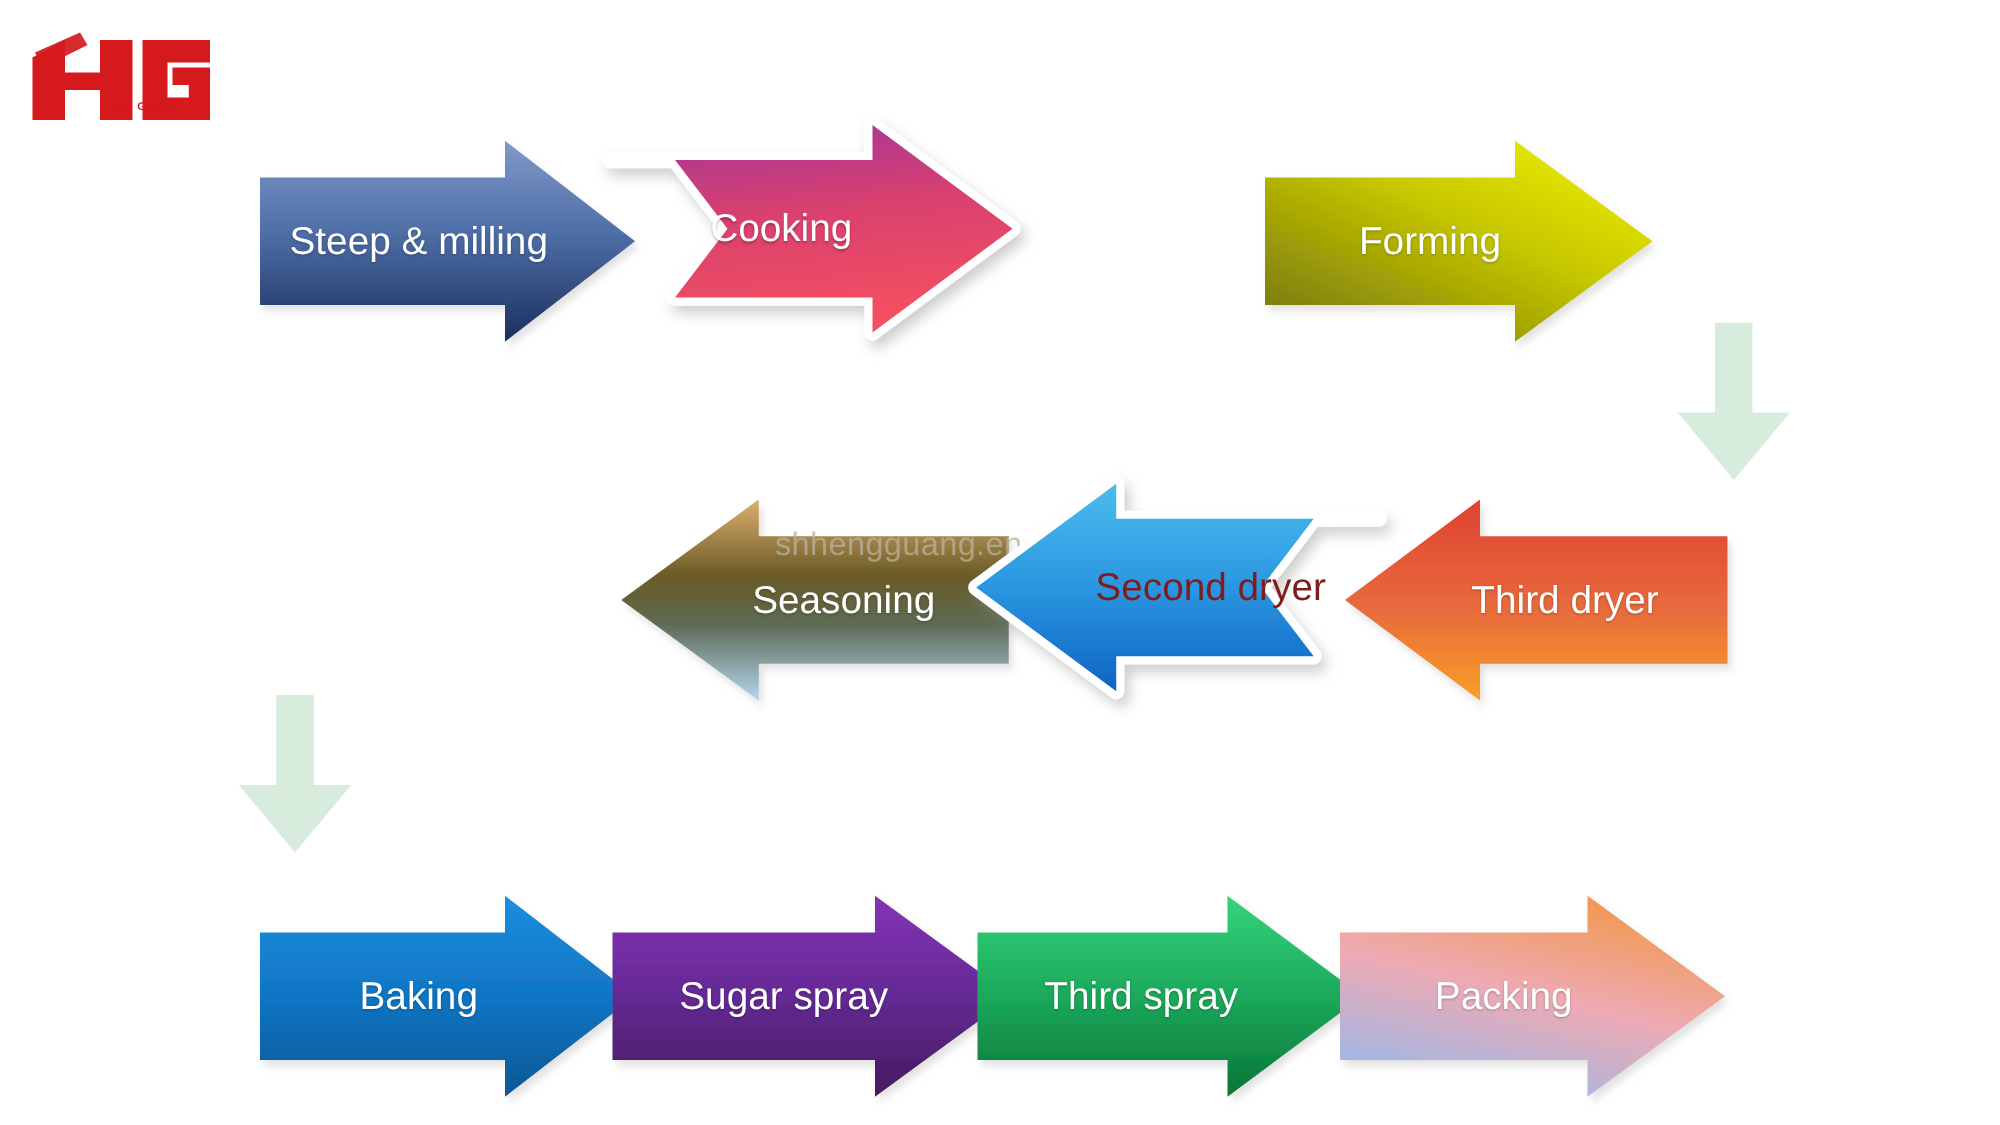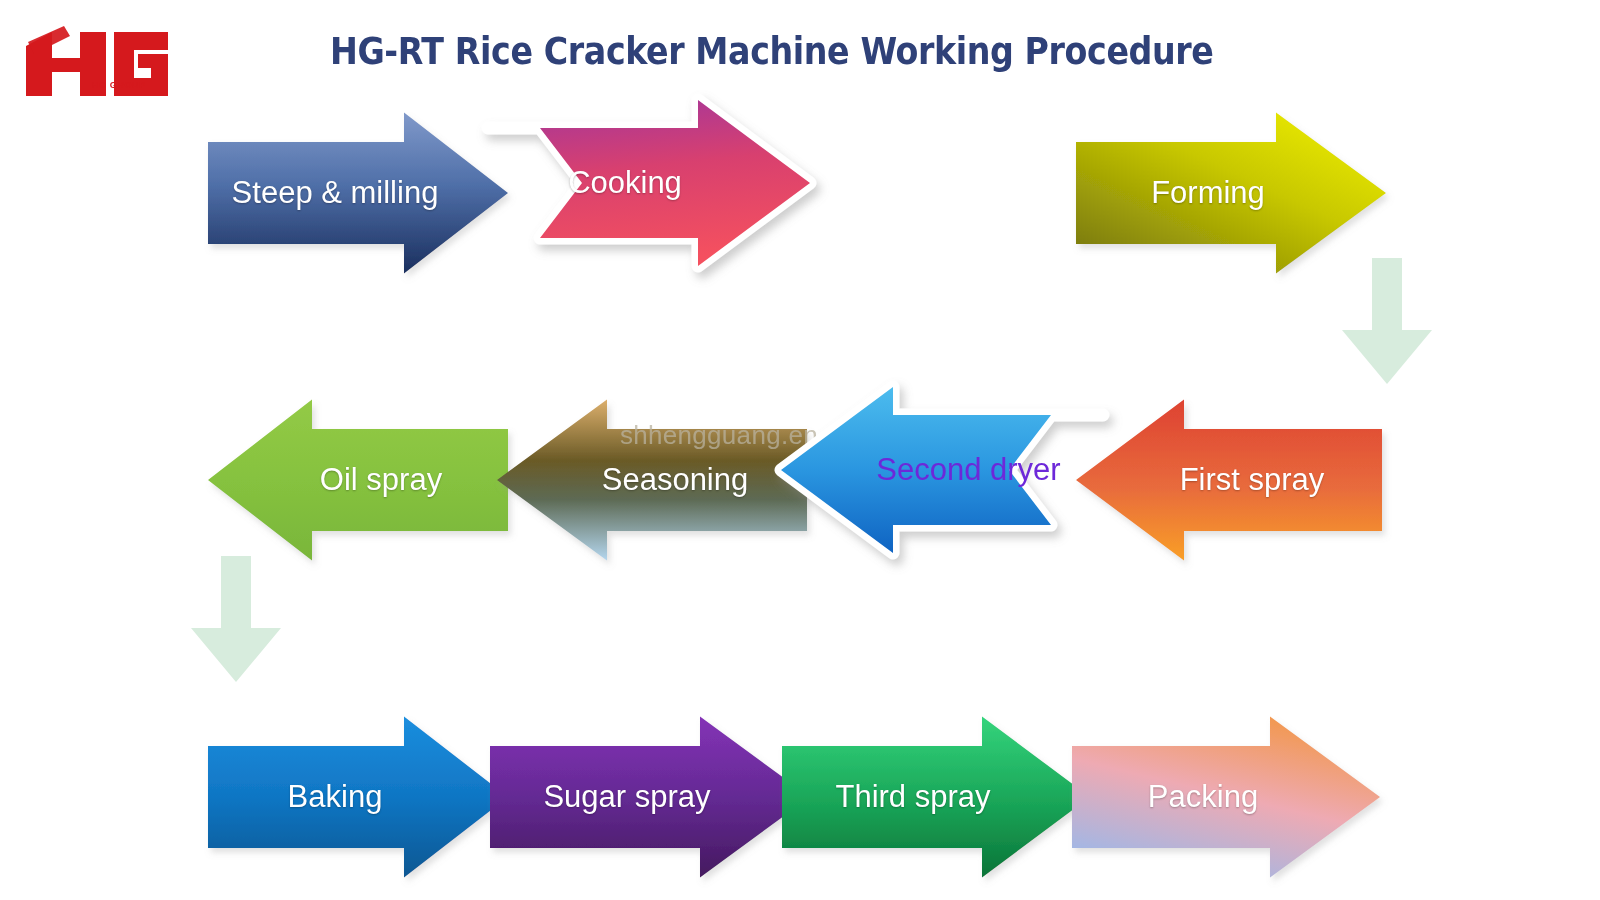--- a/index.html
+++ b/index.html
@@ -29,21 +29,21 @@
   .row{position:absolute;left:0;width:1600px;height:170px;}
   .arrow{position:absolute;top:0;height:100%;}
   .arrow svg{display:block;width:100%;height:100%;overflow:visible;}
   .arrow-label{
     position:absolute;left:0;top:0;width:100%;height:100%;
     display:flex;align-items:center;justify-content:center;
     color:#ffffff;font-size:31px;font-weight:400;
     text-shadow:0 1px 2px rgba(0,0,0,.28);
     pointer-events:none;white-space:nowrap;
   }
-  .arrow-label.dark{color:#6d28d9;text-shadow:none;}
+  .arrow-label.dark{color:#7f1d1d;text-shadow:none;}
   .arrow-label.shift-left{justify-content:center;padding-right:46px;box-sizing:border-box;}
   .arrow-label.shift-right{justify-content:center;padding-left:46px;box-sizing:border-box;}
 
   
   .connector{position:absolute;}
   .connector svg{display:block;}
 
   
   .watermark{
     position:absolute;left:620px;top:420px;
@@ -64,21 +64,20 @@
         <path d="M8 22 L34 8 L34 34 L62 34 L62 8 L88 8 L88 72 L62 72 L62 48 L34 48 L34 72 L8 72 Z"></path>
 
         <path d="M96 8 L150 8 L150 26 L116 26 L116 54 L133 54 L133 44 L120 44 L120 30 L150 30 L150 72 L96 72 Z"></path>
 
         <path d="M10 18 L46 2 L52 12 L16 30 Z" opacity="0.92"></path>
       </g>
       <text x="74" y="64" fill="#d5191d" font-family="Liberation Sans, sans-serif" font-size="9" font-weight="bold" letter-spacing="0.6">HG GROUP</text>
     </svg>
   </div>
 
-  <div class="title">HG-RT Rice Cracker Machine Working Procedure</div>
 
   <svg width="0" height="0" style="position:absolute" aria-hidden="true">
     <defs>
 
       <linearGradient id="g-steep" x1="0" y1="0" x2="0" y2="1">
         <stop offset="0%" stop-color="#8099ca"></stop>
           <stop offset="45%" stop-color="#4f6fa8"></stop>
           <stop offset="100%" stop-color="#1a2f5e"></stop>
       </linearGradient>
       <linearGradient id="g-cooking" x1="0.15" y1="0" x2="0.35" y2="1">
@@ -161,63 +160,57 @@
     <div class="arrow" style="left:478px;width:340px;top:-12px;height:174px;z-index:6;">
       <svg viewBox="0 0 340 174" preserveAspectRatio="none">
         <path d="M8 34 L60 34 L100 87 L60 140 L222 140 L222 168 L334 87 L222 6 L222 34 Z" fill="none"></path>
         <path d="M10 32 L62 32 L104 87 L62 142 L220 142 L220 170 L332 87 L220 4 L220 32 Z" fill="url(#g-cooking)" stroke="#ffffff" stroke-width="13" stroke-linejoin="round" filter="url(#softshadow)"></path>
         <path d="M10 32 L62 32 L104 87 L62 142 L220 142 L220 170 L332 87 L220 4 L220 32 Z" fill="url(#g-cooking)"></path>
       </svg>
       <div class="arrow-label shift-left">Cooking</div>
     </div>
 
 
-    <div class="arrow" style="left:1076px;width:310px;">
+    <div class="arrow" style="left:1012px;width:310px;">
       <svg viewBox="0 0 310 150" preserveAspectRatio="none">
         <path d="M0 30 L200 30 L200 4 L310 75 L200 146 L200 120 L0 120 Z" fill="url(#g-forming)" filter="url(#lightshadow)"></path>
       </svg>
       <div class="arrow-label shift-left">Forming</div>
     </div>
   </div>
 
   <div class="connector" style="left:1336px;top:258px;">
     <svg width="100" height="130" viewBox="0 0 100 130">
       <path d="M36 0 L66 0 L66 72 L96 72 L51 126 L6 72 L36 72 Z" fill="#d7ecdd"></path>
     </svg>
   </div>
 
   <div class="row" style="top:395px;">
 
-    <div class="arrow" style="left:208px;width:300px;">
-      <svg viewBox="0 0 300 150" preserveAspectRatio="none">
-        <path d="M300 30 L104 30 L104 4 L0 75 L104 146 L104 120 L300 120 Z" fill="url(#g-oilspray)" filter="url(#lightshadow)"></path>
-      </svg>
-      <div class="arrow-label shift-right">Oil spray</div>
-    </div>
 
     <div class="arrow" style="left:497px;width:310px;">
       <svg viewBox="0 0 310 150" preserveAspectRatio="none">
         <path d="M310 30 L110 30 L110 4 L0 75 L110 146 L110 120 L310 120 Z" fill="url(#g-seasoning)" filter="url(#lightshadow)"></path>
       </svg>
       <div class="arrow-label shift-right">Seasoning</div>
     </div>
 
     <div class="arrow" style="left:778px;width:335px;top:-12px;height:174px;z-index:6;">
       <svg viewBox="0 0 335 174" preserveAspectRatio="none">
         <path d="M325 32 L273 32 L231 87 L273 142 L115 142 L115 170 L3 87 L115 4 L115 32 Z" fill="url(#g-seconddryer)" stroke="#ffffff" stroke-width="13" stroke-linejoin="round" filter="url(#softshadow)"></path>
         <path d="M325 32 L273 32 L231 87 L273 142 L115 142 L115 170 L3 87 L115 4 L115 32 Z" fill="url(#g-seconddryer)"></path>
       </svg>
       <div class="arrow-label dark shift-right">Second dryer</div>
     </div>
 
     <div class="arrow" style="left:1076px;width:306px;">
       <svg viewBox="0 0 306 150" preserveAspectRatio="none">
         <path d="M306 30 L108 30 L108 4 L0 75 L108 146 L108 120 L306 120 Z" fill="url(#g-firstdryer)" filter="url(#lightshadow)"></path>
       </svg>
-      <div class="arrow-label shift-right">First spray</div>
+      <div class="arrow-label shift-right">Third dryer</div>
     </div>
   </div>
 
   <div class="watermark">shhengguang.en.alibaba.com</div>
 
   <div class="connector" style="left:185px;top:556px;">
     <svg width="100" height="130" viewBox="0 0 100 130">
       <path d="M36 0 L66 0 L66 72 L96 72 L51 126 L6 72 L36 72 Z" fill="#d7ecdd"></path>
     </svg>
   </div>

